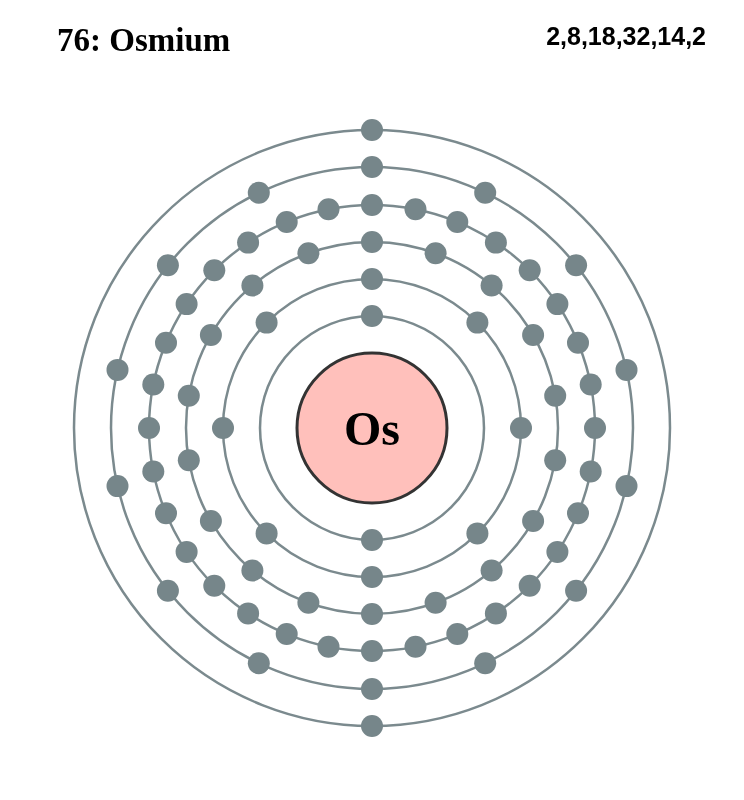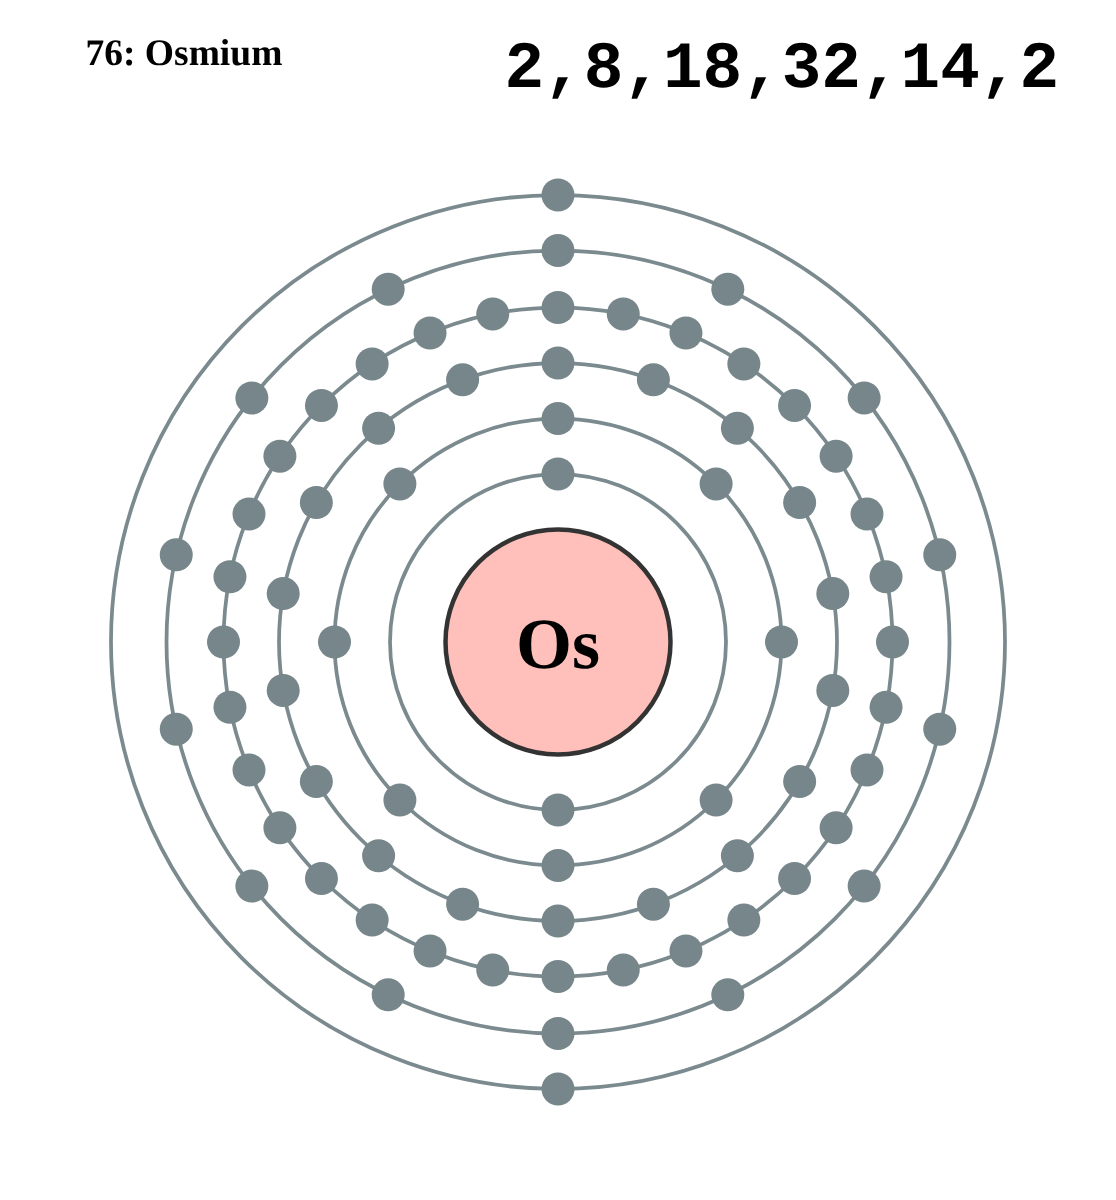--- a/index.html
+++ b/index.html
@@ -1,25 +1,25 @@
 <!DOCTYPE html>
 <html><head>
 <meta charset="utf-8">
 <style>
   html, body { margin: 0; padding: 0; background: #ffffff; }
   body { width: 744px; height: 800px; position: relative; overflow: hidden; }
   .title {
     position: absolute; top: 22px; left: 57px;
     font-family: "Liberation Serif", "DejaVu Serif", serif;
-    font-weight: bold; font-size: 25px; color: #000;
+    font-weight: bold; font-size: 33px; color: #000;
   }
   .config {
     position: absolute; top: 22px; right: 38px;
-    font-family: Liberation Mono, monospace;
-    font-weight: bold; font-size: 44px; color: #000;
+    font-family: Liberation Sans, sans-serif;
+    font-weight: bold; font-size: 25px; color: #000;
   }
   svg.atom { position: absolute; left: 0; top: 0; }
 </style>
 </head>
 <body>
 
 <div class="title">76: Osmium</div>
 <div class="config">2,8,18,32,14,2</div>
 
 <svg class="atom" width="744" height="800" viewBox="0 0 744 800" xmlns="http://www.w3.org/2000/svg">

